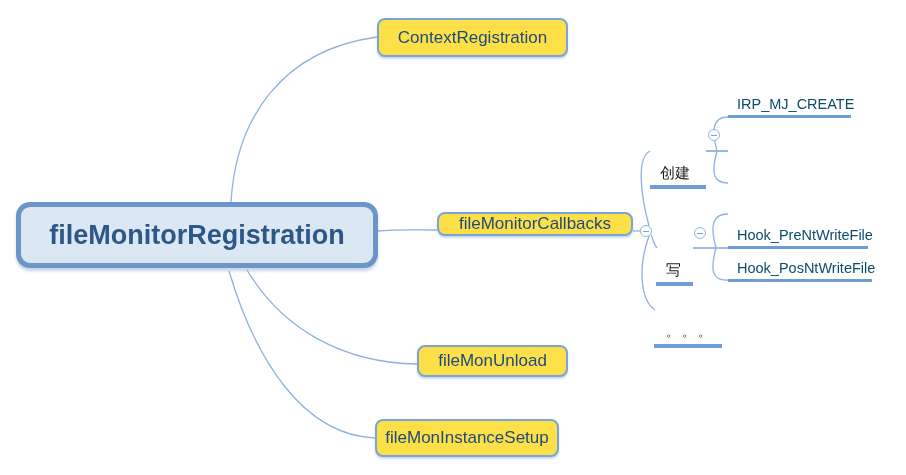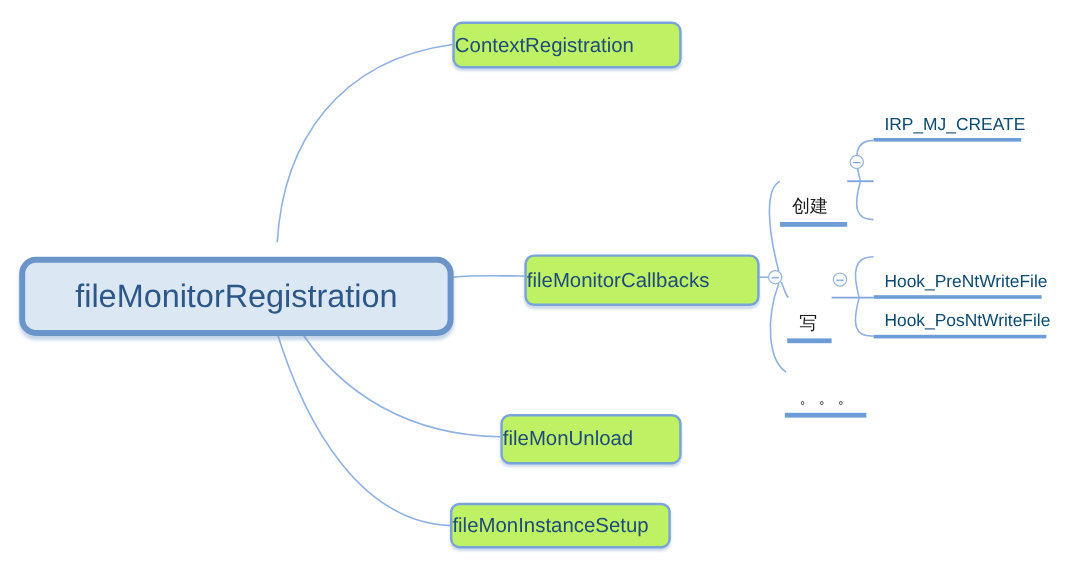--- a/index.html
+++ b/index.html
@@ -6,32 +6,31 @@
   .canvas {
     position:relative; width:906px; height:475px; background:#ffffff;
     font-family:"Liberation Sans", sans-serif; overflow:hidden;
   }
   .connectors { position:absolute; left:0; top:0; width:906px; height:475px; }
   .connectors path { fill:none; stroke:#8fb0e0; stroke-width:1.3px; }
   .connectors path.thin { stroke:#7fa6db; stroke-width:1.6px; }
 
   .topic-box {
     position:absolute; box-sizing:border-box;
-    background:#bef264; border:2px solid #7aa3d8; border-radius:8px;
-    display:flex; align-items:center; 
+    background:#fde047; border:2px solid #7aa3d8; border-radius:8px;
+    display:flex; align-items:center; justify-content:center;
     font-size:17px; color:#1e4a7d; white-space:nowrap;
     box-shadow:0 2px 2px rgba(109,150,200,0.35);
   }
   .root-box {
     position:absolute; box-sizing:border-box;
     background:#dce7f4; border:5px solid #6b94c9; border-radius:14px;
     display:flex; align-items:center; justify-content:center;
-    font-size:27px; font-weight:normal; color:#2d5788; white-space:nowrap;
+    font-size:27px; font-weight:bold; color:#2d5788; white-space:nowrap;
     box-shadow:0 3px 3px rgba(109,150,200,0.4);
-    margin-top:12px;
   }
   .line-topic {
     position:absolute; box-sizing:border-box;
     border-bottom:4px solid #6d9cd6; padding-bottom:2px; padding-left:10px;
     font-size:15px; line-height:20px; color:#1a1a1a; white-space:nowrap;margin-top:36px;
   }
   .dots { font-size:13px; letter-spacing:3px; padding-left:12px; color:#111; }
   .leaf-topic {
     position:absolute; box-sizing:border-box;
     border-bottom:3px solid #6d9cd6; padding-bottom:3px; padding-left:9px;
@@ -67,25 +66,25 @@
   </svg>
 
   <div class="root-box" style="left:16px; top:202px; width:362px; height:66px;">
     <span>fileMonitorRegistration</span>
   </div>
 
   <div class="topic-box" style="left:377px; top:18px; width:191px; height:39px;">
     <span>ContextRegistration</span>
   </div>
 
-  <div class="topic-box" style="left:437px; top:212px; width:196px; height:43px;">
+  <div class="topic-box" style="left:437px; top:212px; width:196px; height:24px;">
     <span>fileMonitorCallbacks</span>
   </div>
 
-  <div class="topic-box" style="left:417px; top:345px; width:151px; height:42px;">
+  <div class="topic-box" style="left:417px; top:345px; width:151px; height:32px;">
     <span>fileMonUnload</span>
   </div>
 
   <div class="topic-box" style="left:375px; top:419px; width:184px; height:38px;">
     <span>fileMonInstanceSetup</span>
   </div>
 
   <div class="minus-icon" style="left:640px; top:225px;">
     <div class="bar"></div>
   </div>

